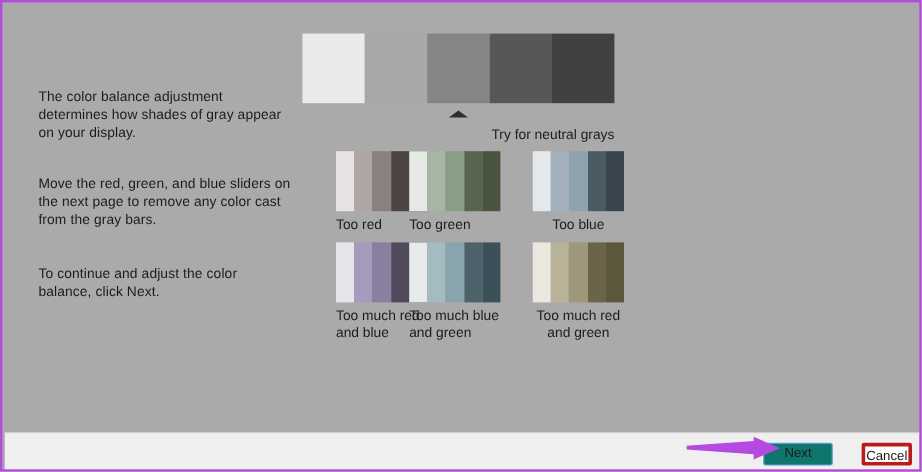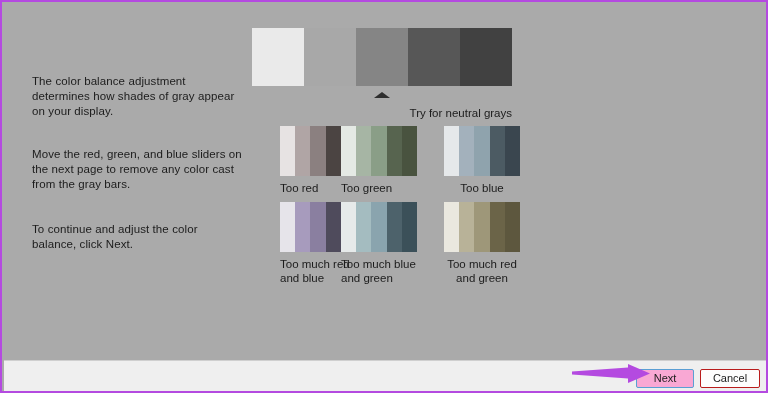--- a/index.html
+++ b/index.html
@@ -126,26 +126,26 @@
     font-size: 11px;
     color: #1c1c1c;
     background: #fdfdfd;
     box-sizing: border-box;
     border-radius: 2px;
   }
   #next-button {
     right: 74px;
     width: 58px;
     border: 1px solid #5a9fd4;
-    background: #f9a8d4;
+    background: #0f766e;
   }
   #cancel-button {
     right: 8px;
-    width: 60px;
-    border: 1px solid #b91c1c;
+    width: 42px;
+    border: 3px solid #b91c1c;
   }
 
   
   #annotation-arrow {
     position: absolute;
     left: 570px;
     top: 362px;
     width: 78px;
     height: 20px;
     pointer-events: none;

